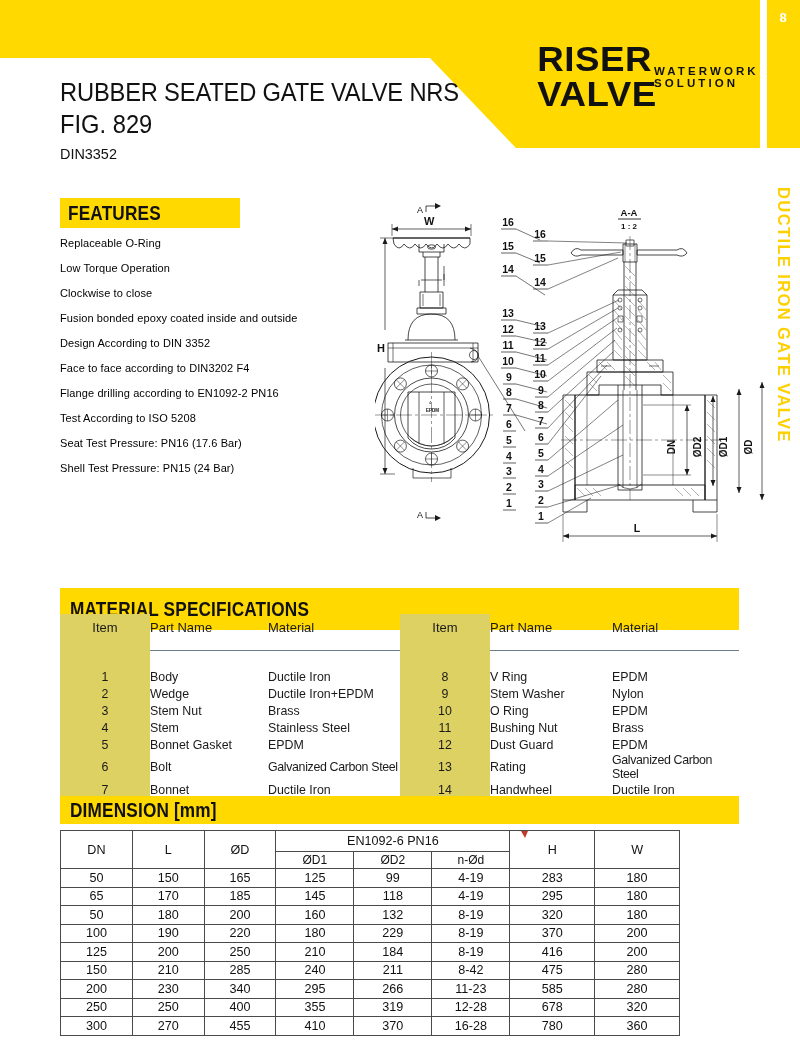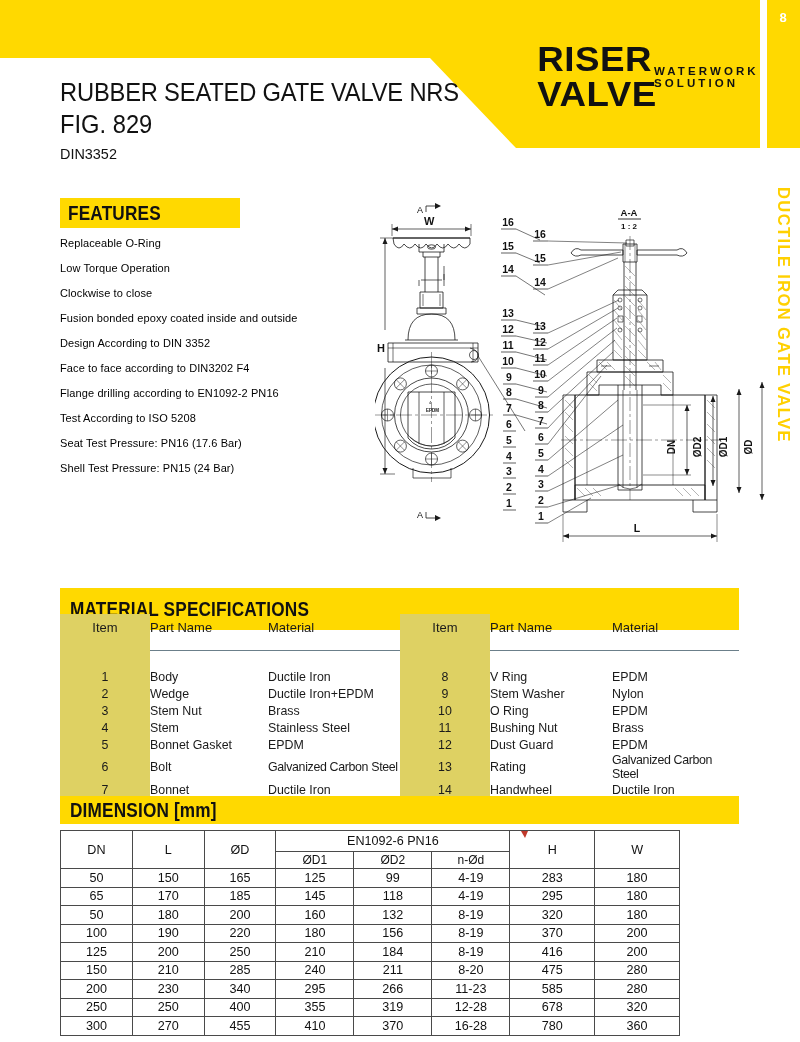--- a/index.html
+++ b/index.html
@@ -674,42 +674,42 @@
           <td>132</td>
           <td>8-19</td>
           <td>320</td>
           <td>180</td>
         </tr>
         <tr>
           <td>100</td>
           <td>190</td>
           <td>220</td>
           <td>180</td>
-          <td>156</td>
+          <td>229</td>
           <td>8-19</td>
           <td>370</td>
           <td>200</td>
         </tr>
         <tr>
           <td>125</td>
           <td>200</td>
           <td>250</td>
           <td>210</td>
           <td>184</td>
           <td>8-19</td>
           <td>416</td>
           <td>200</td>
         </tr>
         <tr>
           <td>150</td>
           <td>210</td>
           <td>285</td>
           <td>240</td>
           <td>211</td>
-          <td>8-20</td>
+          <td>8-42</td>
           <td>475</td>
           <td>280</td>
         </tr>
         <tr>
           <td>200</td>
           <td>230</td>
           <td>340</td>
           <td>295</td>
           <td>266</td>
           <td>11-23</td>

